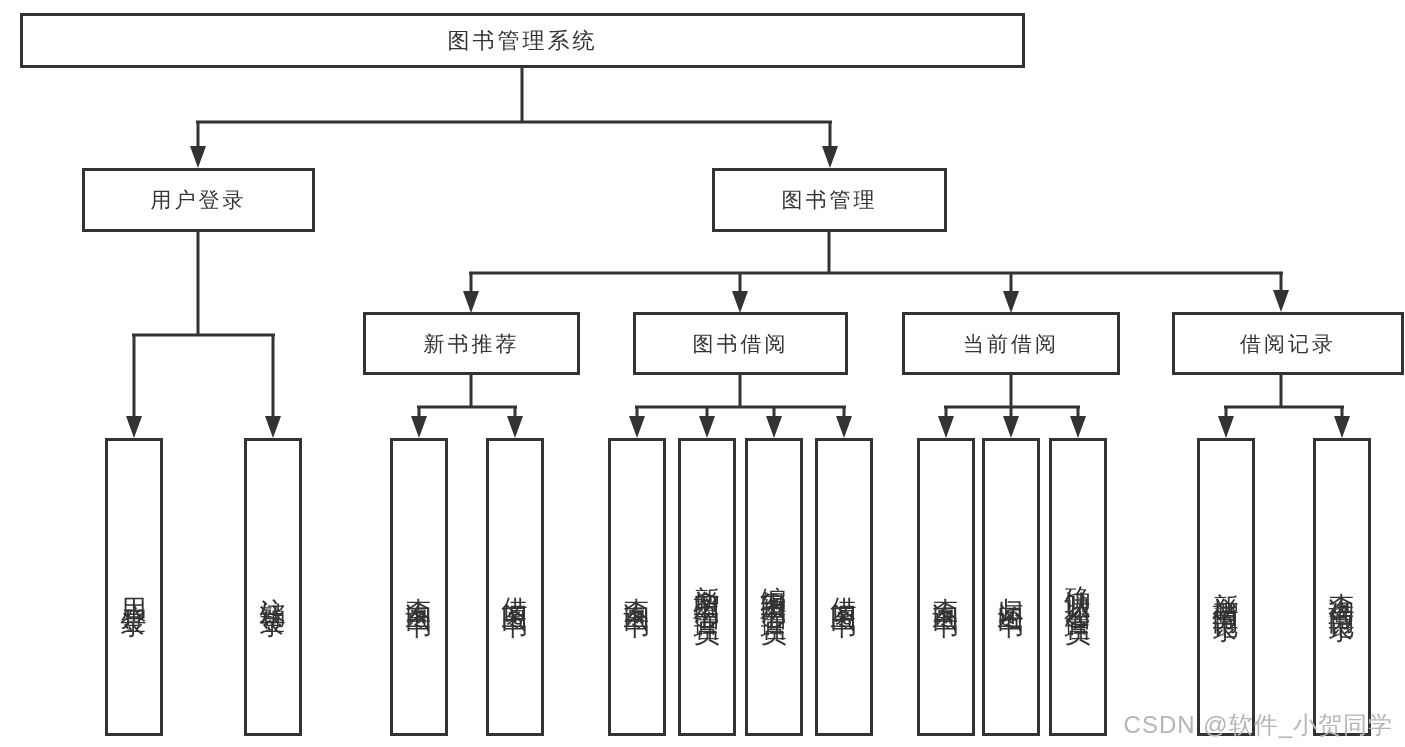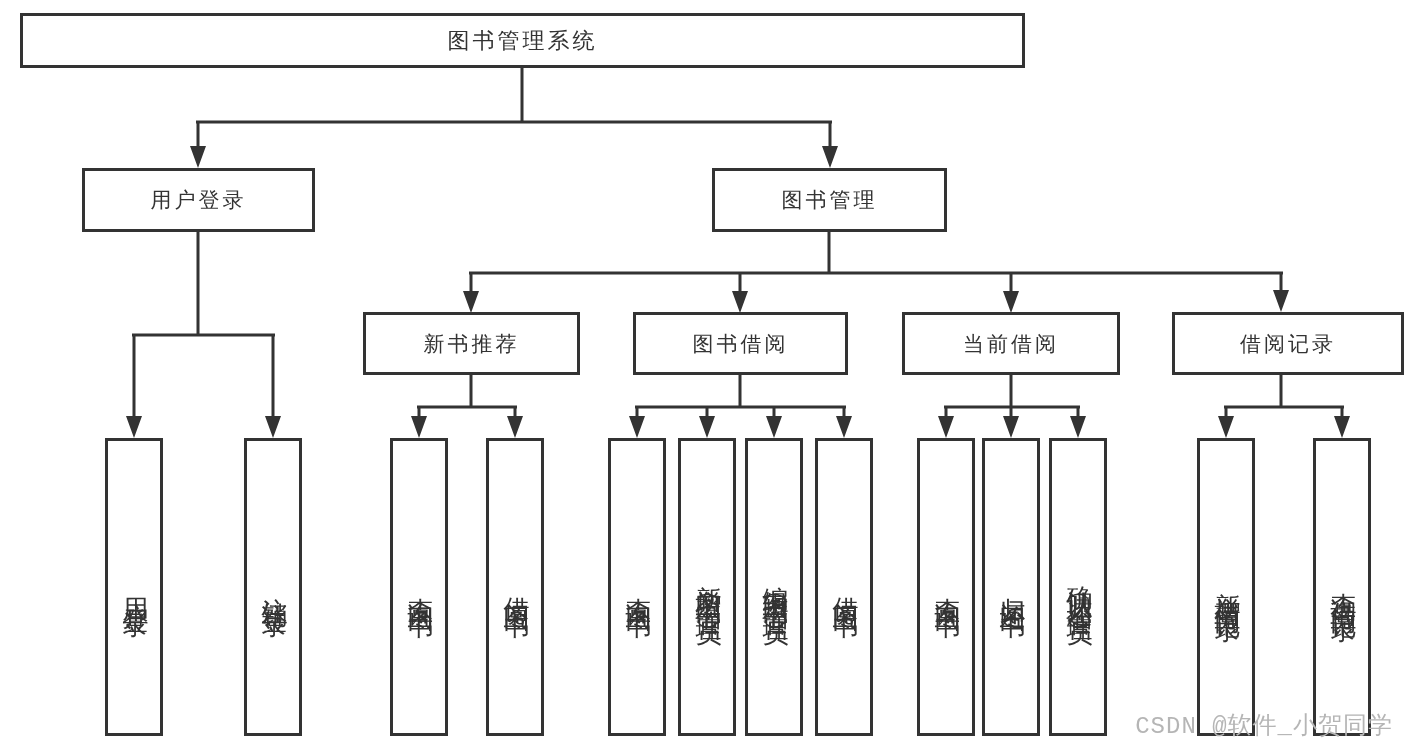--- a/index.html
+++ b/index.html
@@ -3,21 +3,21 @@
 <meta charset="utf-8">
 <style>
   :root{
     --line:#333333; --border:#333333; --text:#333333;
     --watermark:#b5b5b5; --background:#ffffff;
   }
   html,body{margin:0;padding:0;background:var(--background);}
   .canvas{
     position:relative; width:1405px; height:747px;
     background:var(--background); overflow:hidden;
-    font-family:Liberation Mono, monospace;
+    font-family:Liberation Sans, sans-serif;
     color:var(--text);
   }
   .connectors{position:absolute;left:0;top:0;}
   .connectors .lines{fill:none;stroke:var(--line);stroke-width:3;}
   .connectors .heads{fill:var(--line);stroke:none;}
   .node{
     position:absolute; box-sizing:border-box;
     border:3px solid var(--border); background:#fff;
     display:flex; align-items:center; justify-content:center;
     z-index:2;

